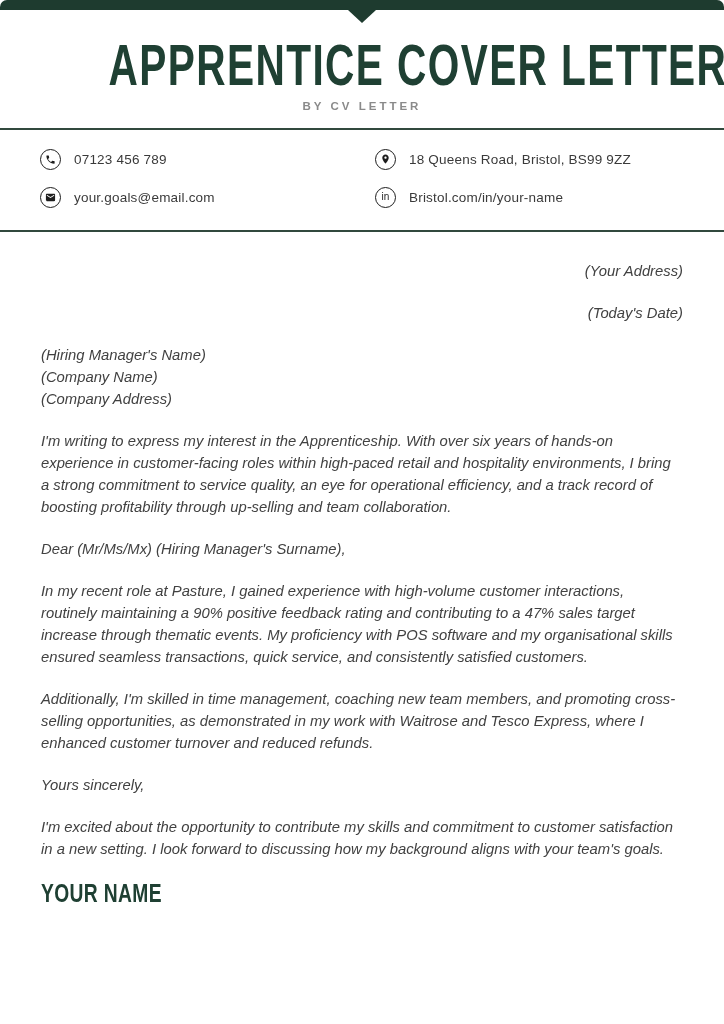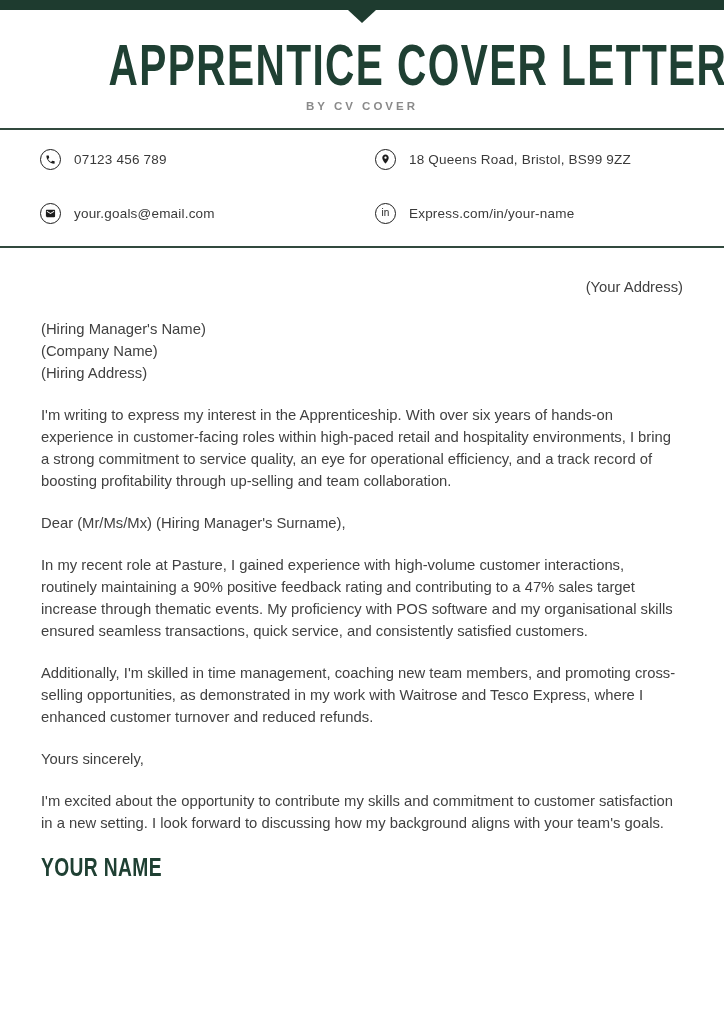--- a/index.html
+++ b/index.html
@@ -6,20 +6,21 @@
   html, body { background: #ffffff; }
   body { font-family: "Liberation Sans", sans-serif; }
 
   .sheet {
     position: relative;
     width: 724px;
     height: 1024px;
     margin: 0 auto;
     background: #ffffff;
     overflow: hidden;
+    border-radius: 7px;
   }
 
   
   .topbar {
     position: relative;
     height: 10px;
     background: #1e3b2f;
   }
   .topbar .triangle {
     position: absolute;
@@ -56,21 +57,21 @@
     height: 2px;
     background: #31493d;
   }
   .rule.second { margin-top: 0; }
 
   
   .contact {
     display: grid;
     grid-template-columns: 335px 1fr;
     grid-auto-rows: 22px;
-    row-gap: 32px;
+    row-gap: 16px;
     padding: 18px 40px 22px 40px;
   }
   .contact-item {
     display: flex;
     align-items: center;
     gap: 13px;
   }
   .cicon {
     flex: 0 0 auto;
     width: 21px; height: 21px;
@@ -95,21 +96,21 @@
     white-space: nowrap;
   }
 
   
   .letter {
     padding: 28px 41px 0 41px;
     font-size: 14.8px;
     line-height: 22px;
     color: #414141;
   }
-  .letter p, .letter .lines { margin: 0 0 20px 0; }
+  .letter p, .letter .lines { margin: 0 0 20px 0; font-style: italic; }
   .right { text-align: right; }
   .signature {
     margin-top: 16px;
     font-size: 26px;
     line-height: 26px;
     font-weight: 700;
     letter-spacing: 0.5px;
     color: #1f4033;
     white-space: nowrap;
     transform: scaleX(0.74);
@@ -119,21 +120,21 @@
 </head>
 <body>
 
 <div class="sheet">
 
   <header>
     <div class="topbar">
       <div class="triangle"></div>
     </div>
     <h1 class="title">APPRENTICE COVER LETTER</h1>
-    <div class="subtitle">BY CV COVER</div>
+    <div class="subtitle">BY CV LETTER</div>
   </header>
 
   <div class="rule"></div>
 
   <section class="contact">
     <div class="contact-item">
       <span class="cicon">
         <svg width="11" height="11" viewBox="0 0 24 24" fill="#1d1d1d">
             <path d="M6.62 10.79c1.44 2.83 3.76 5.14 6.59 6.59l2.2-2.2c.27-.27.67-.36 1.02-.24 1.12.37 2.33.57 3.57.57.55 0 1 .45 1 1V20c0 .55-.45 1-1 1-9.39 0-17-7.61-17-17 0-.55.45-1 1-1h3.5c.55 0 1 .45 1 1 0 1.25.2 2.45.57 3.57.11.35.03.74-.25 1.02l-2.2 2.2z"></path>
           </svg>
@@ -156,33 +157,34 @@
             <path d="M20 4H4c-1.1 0-1.99.9-1.99 2L2 18c0 1.1.9 2 2 2h16c1.1 0 2-.9 2-2V6c0-1.1-.9-2-2-2zm0 4l-8 5-8-5V6l8 5 8-5v2z"></path>
           </svg>
       </span>
       <span class="cvalue">your.goals@email.com</span>
     </div>
 
     <div class="contact-item">
       <span class="cicon">
         <b class="inmark">in</b>
       </span>
-      <span class="cvalue">Express.com/in/your-name</span>
+      <span class="cvalue">Bristol.com/in/your-name</span>
     </div>
   </section>
 
   <div class="rule second"></div>
 
   <main class="letter">
     <p class="right">(Your Address)</p>
+    <p class="right">(Today's Date)</p>
 
     <div class="lines">
       <div>(Hiring Manager's Name)</div>
       <div>(Company Name)</div>
-      <div>(Hiring Address)</div>
+      <div>(Company Address)</div>
     </div>
 
     <p>I'm writing to express my interest in the Apprenticeship. With over six years of hands-on experience in customer-facing roles within high-paced retail and hospitality environments, I bring a strong commitment to service quality, an eye for operational efficiency, and a track record of boosting profitability through up-selling and team collaboration.</p>
 
     <p>Dear (Mr/Ms/Mx) (Hiring Manager's Surname),</p>
     <p>In my recent role at Pasture, I gained experience with high-volume customer interactions, routinely maintaining a 90% positive feedback rating and contributing to a 47% sales target increase through thematic events. My proficiency with POS software and my organisational skills ensured seamless transactions, quick service, and consistently satisfied customers.</p>
     <p>Additionally, I'm skilled in time management, coaching new team members, and promoting cross-selling opportunities, as demonstrated in my work with Waitrose and Tesco Express, where I enhanced customer turnover and reduced refunds.</p>
     <p>Yours sincerely,</p>
 
     <p>I'm excited about the opportunity to contribute my skills and commitment to customer satisfaction in a new setting. I look forward to discussing how my background aligns with your team's goals.</p>

